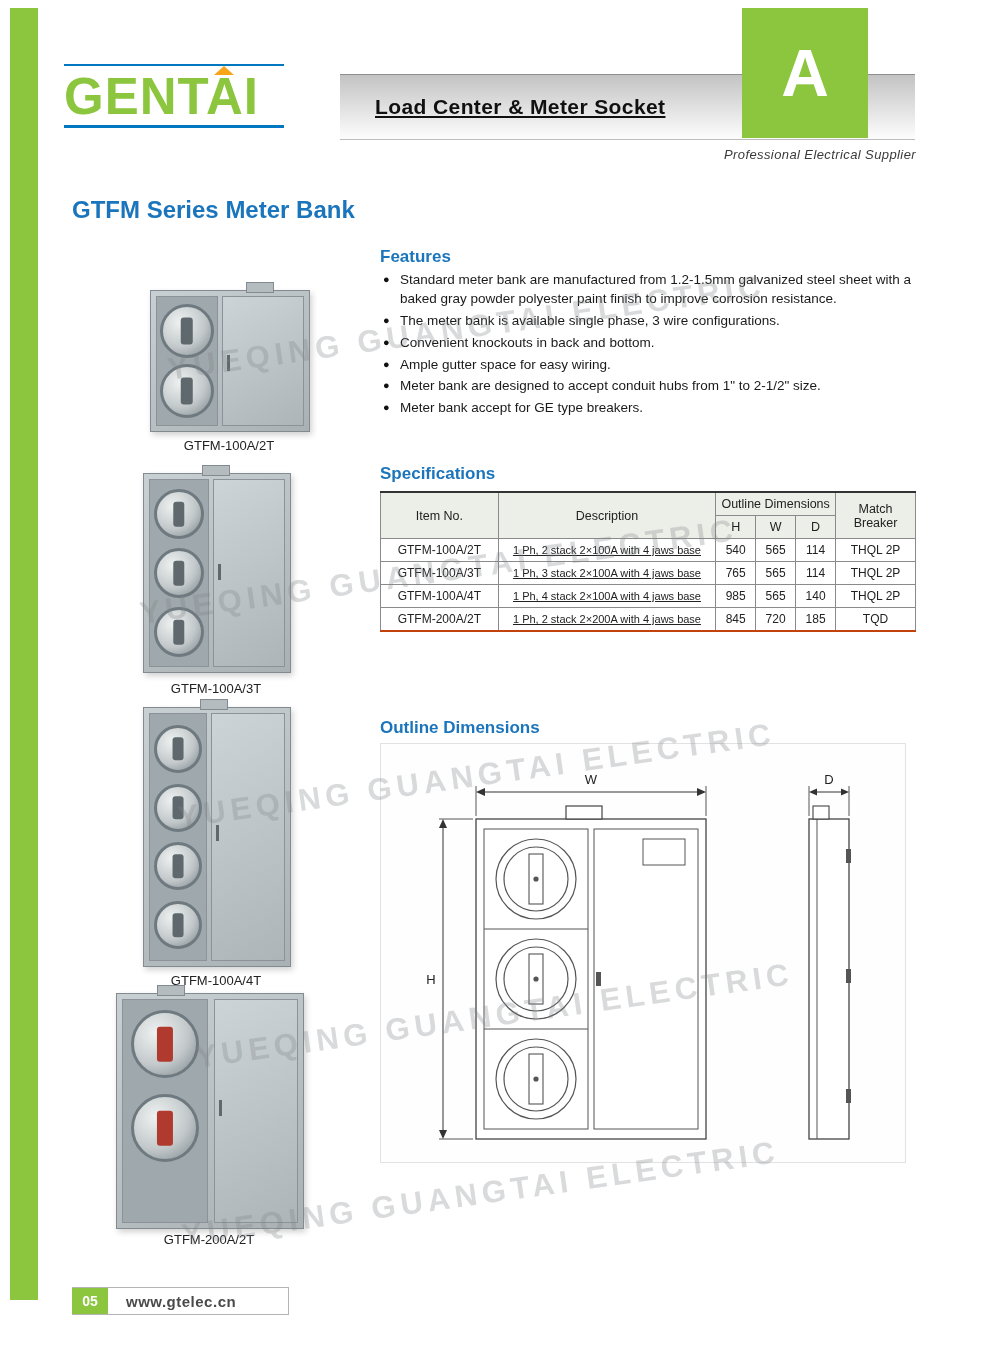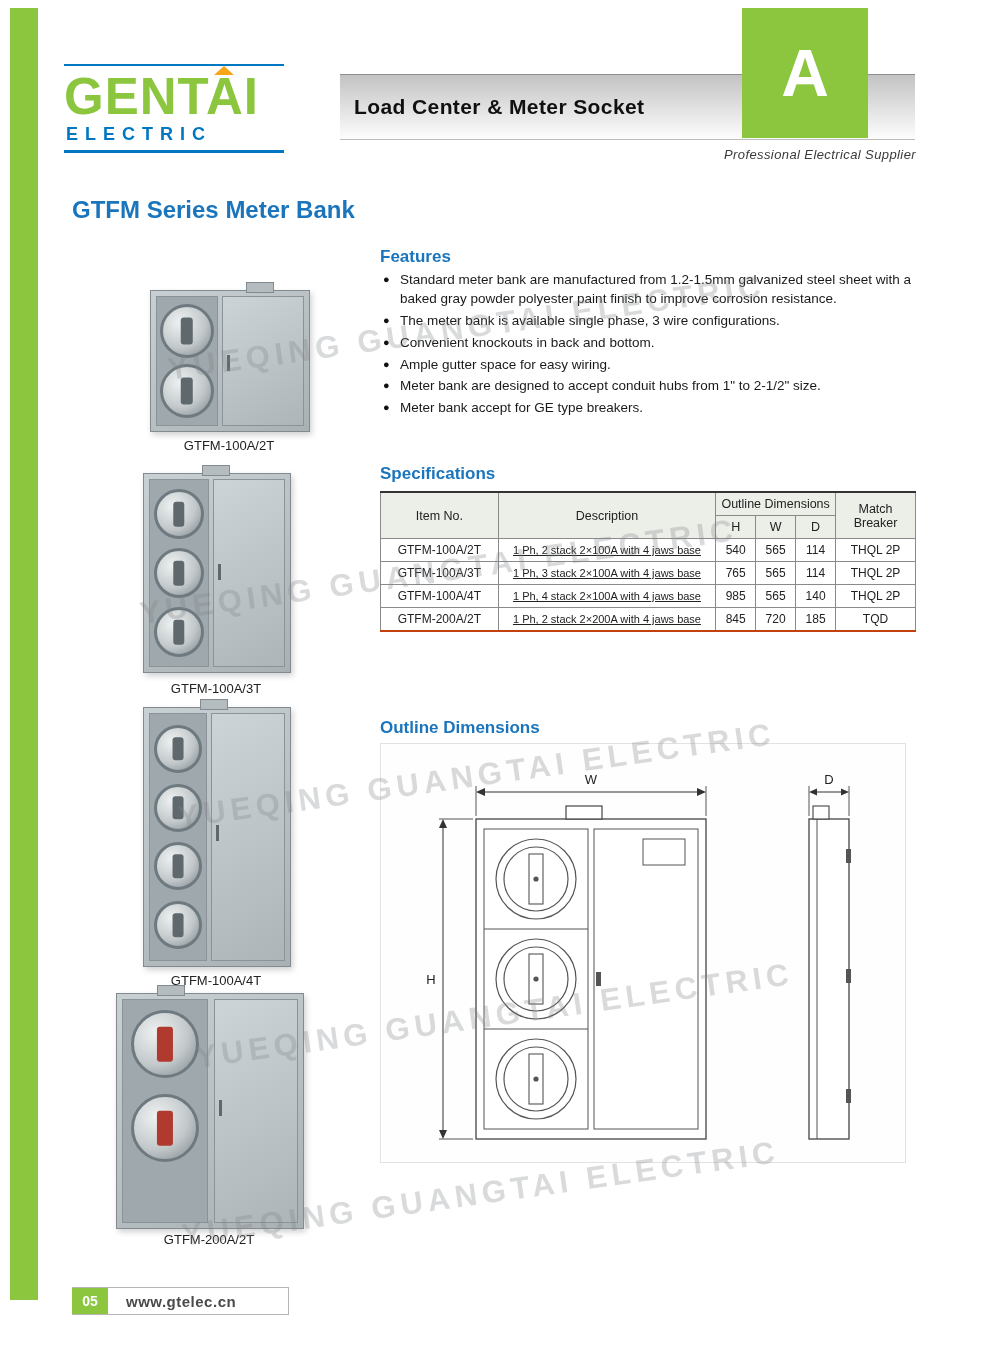--- a/index.html
+++ b/index.html
@@ -17,21 +17,21 @@
   .logo-name{position:relative;color:#8CC63F;font-size:51px;font-weight:800;letter-spacing:1px;line-height:1.08;padding-top:3px;}
   .logo-roof{position:absolute;top:0px;left:150px;width:0;height:0;
     border-left:10px solid transparent;border-right:10px solid transparent;border-bottom:9px solid #F9A51A;}
   .logo-sub{color:#0077C0;font-size:18px;font-weight:bold;letter-spacing:7px;padding:0 0 4px 2px;}
 
   
   .header-bar{position:absolute;left:340px;top:74px;width:575px;height:64px;
     background:linear-gradient(to bottom,#c3c3c3,#fdfdfd);
     border-top:1px solid #8e8e8e;border-bottom:1px solid #bcbcbc;
     display:flex;align-items:center;z-index:1;}
-  .header-title{font-size:21px;font-weight:bold;color:#101010;padding-left:14px;letter-spacing:.4px;}
+  .header-title{font-size:21px;font-weight:bold;color:#101010;padding-left:35px;letter-spacing:.4px;text-decoration:underline;}
   .section-box{position:absolute;left:742px;top:8px;width:126px;height:130px;background:#8CC63F;
     color:#fff;display:flex;align-items:center;justify-content:center;
     font-size:66px;font-weight:bold;z-index:3;}
   .tagline{position:absolute;left:600px;top:147px;width:316px;text-align:right;
     font-style:italic;font-size:13px;color:#3a3a3a;letter-spacing:.4px;}
 
   .page-title{position:absolute;left:72px;top:196px;font-size:24px;font-weight:bold;color:#1B75BC;}
 
   .section-heading{position:absolute;font-size:17px;font-weight:bold;color:#1B75BC;}
   .h-features{left:380px;top:247px;}
@@ -109,21 +109,20 @@
 <div class="page">
 
   <div class="accent-bar"></div>
 
   <div class="logo">
     <div class="logo-line"></div>
     <div class="logo-name">
       <span>GENTAI</span>
       <span class="logo-roof"></span>
     </div>
-    <div class="logo-sub">ELECTRIC</div>
     <div class="logo-line bottom"></div>
   </div>
 
   <div class="header-bar">
     <div class="header-title">Load Center &amp; Meter Socket</div>
   </div>
   <div class="section-box">A</div>
   <div class="tagline">Professional Electrical Supplier</div>
 
   <div class="page-title">GTFM Series Meter Bank</div>

